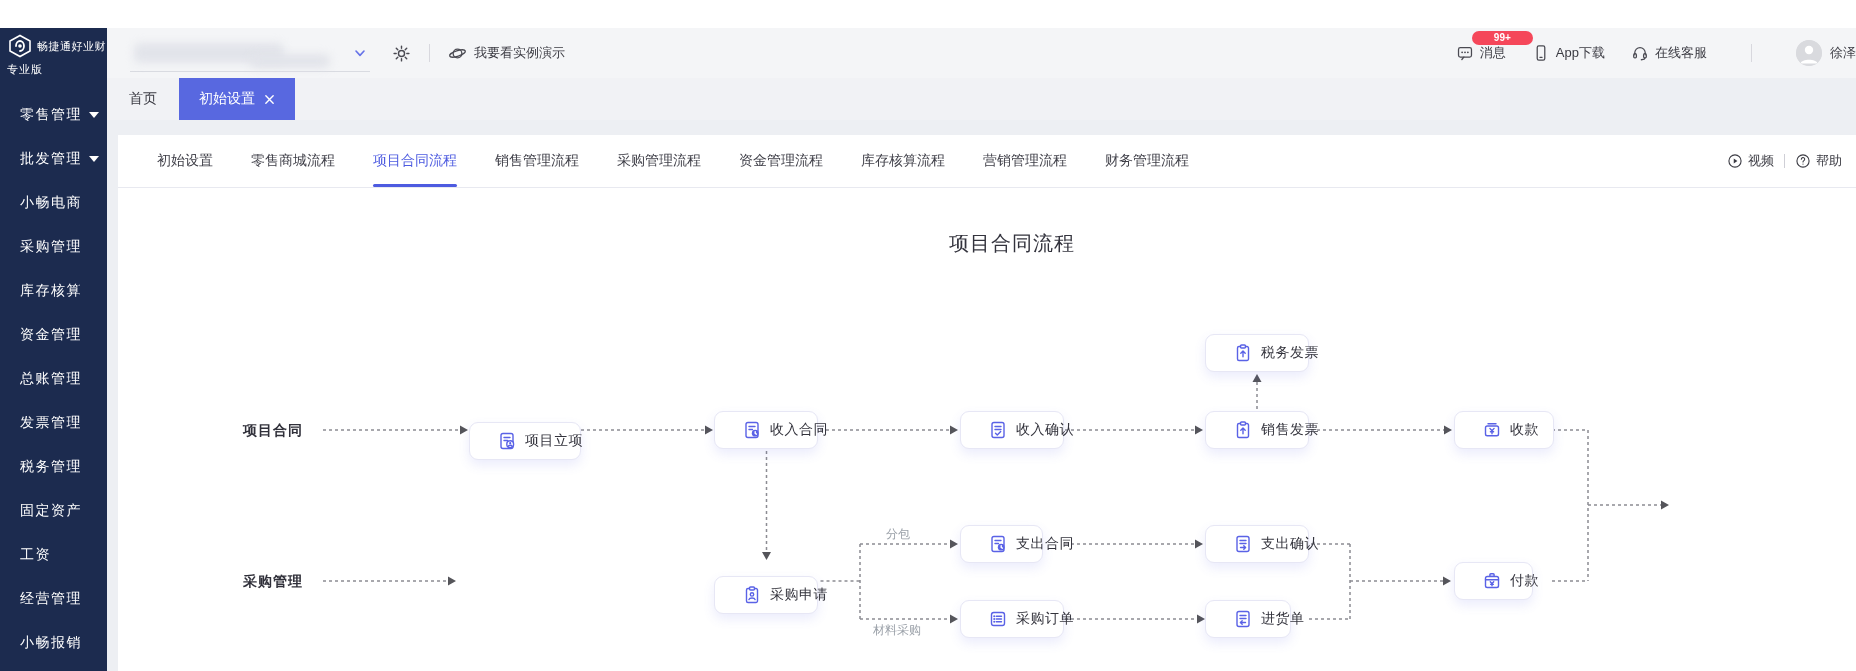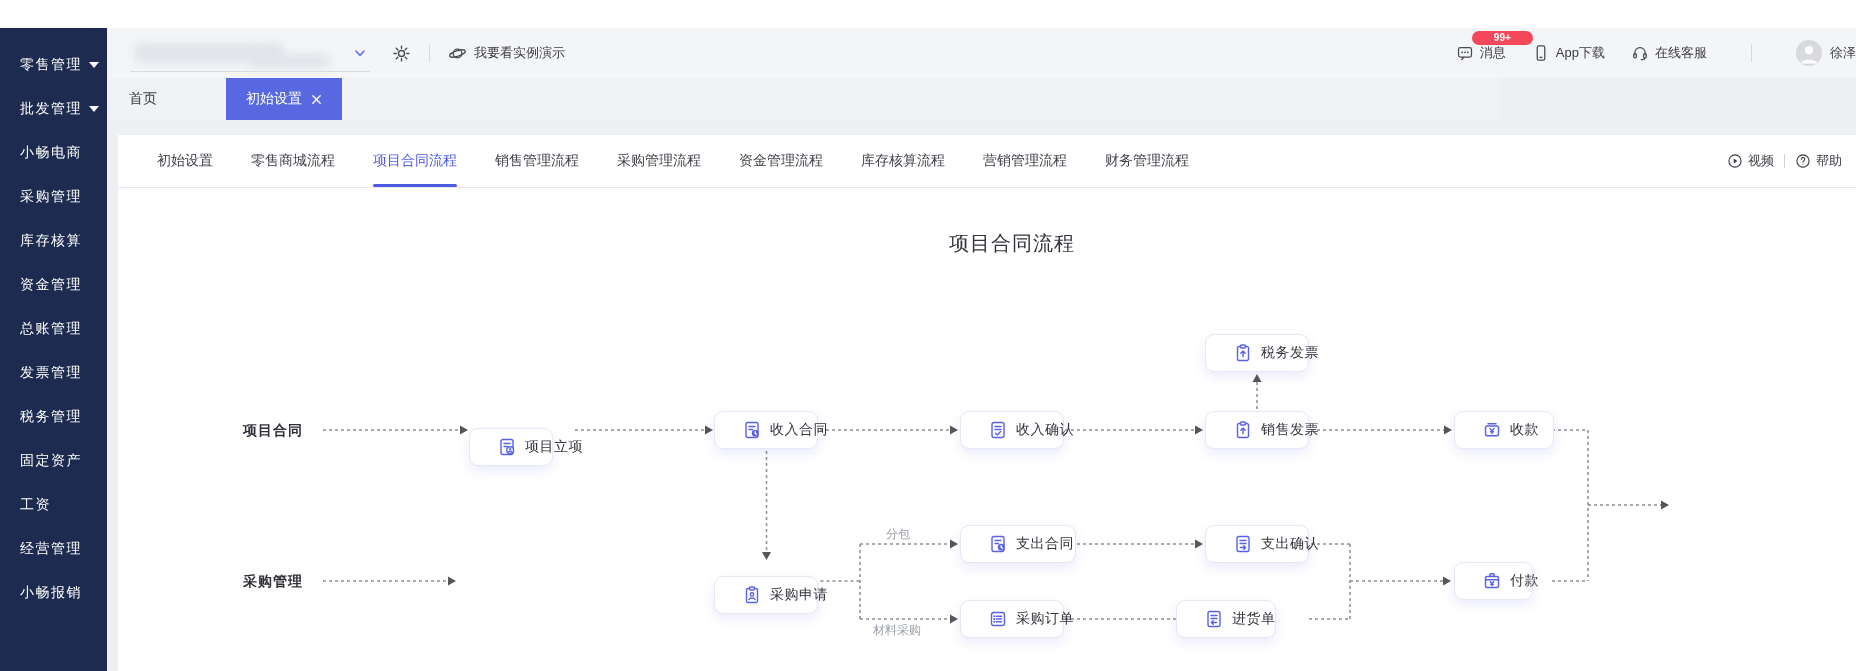--- a/index.html
+++ b/index.html
@@ -39,21 +39,21 @@
   #header-right { margin-left:auto; display:flex; align-items:center; gap:26px; padding-right:0; }
   .hr-item { display:flex; align-items:center; gap:6px; font-size:13px; cursor:pointer; position:relative; }
   #msg-badge { position:absolute; top:-13px; left:16px; background:#f5475a; color:#fff;
     font-size:10px; font-weight:bold; border-radius:9px; padding:2px 22px; line-height:1; }
   #user-wrap { display:flex; align-items:center; gap:8px; }
   #avatar { width:26px; height:26px; border-radius:50%; background:#d9dade; overflow:hidden; }
   #username { font-size:13px; white-space:nowrap; }
 
   
   #tabrow { left:107px; top:78px; width:1393px; height:42px; background:#f1f2f5;
-    display:flex; align-items:stretch;gap:47px; }
+    display:flex; align-items:stretch; }
   #tab-home { display:flex; align-items:center; padding:0 22px; font-size:14px; color:#3b3b43; cursor:pointer; }
   #tab-active { display:flex; align-items:center; gap:9px; padding:0 20px; background:#5868e0;
     color:#fff; font-size:14px; cursor:pointer; }
   #tab-close { display:flex; cursor:pointer; }
 
   
   #panel { left:118px; top:135px; width:1738px; height:536px; background:#ffffff; }
   #subnav { height:53px; border-bottom:1px solid #e8e9f0; display:flex; align-items:center;
     padding-left:39px; }
   .snav-item { font-size:14px; color:#3f3f48; margin-right:38px; cursor:pointer;
@@ -84,20 +84,33 @@
   .nicon { width:20px; height:20px; flex:0 0 auto; display:flex; }
   .nicon svg { stroke:#5a62e6; fill:none; stroke-width:1.4; stroke-linecap:round; stroke-linejoin:round; }
   svg.deco { display:block; }
 </style>
 </head>
 <body>
 
 <div id="top-strip" class="abs"></div>
 
 <div id="sidebar" class="abs">
+  <div id="logo-block">
+    <div id="logo-row">
+      <span id="logo-mark">
+        <svg class="deco" width="26" height="26" viewBox="0 0 26 26">
+          <path d="M13 2.5 L23 8 V18 L13 23.5 L3 18 V8 Z" fill="none" stroke="#fff" stroke-width="1.6"></path>
+          <path d="M9 13c0-3 2-5 4-5s4 2 4 5-2 5-4 5" fill="none" stroke="#fff" stroke-width="1.8" stroke-linecap="round"></path>
+          <circle cx="13" cy="13" r="1.8" fill="#fff"></circle>
+        </svg>
+      </span>
+      <span id="brand-name">畅捷通好业财</span>
+    </div>
+    <div id="edition">专业版</div>
+  </div>
   <div id="side-menu">
     <div class="side-item">
         <span>零售管理</span>
         <span class="caret"></span>
       </div>
     <div class="side-item">
         <span>批发管理</span>
         <span class="caret"></span>
       </div>
     <div class="side-item">
@@ -272,21 +285,21 @@
                M1087 431 l-8 -4.5 v9 z M1333 393 l-8 -4.5 v9 z M1551 317 l-8 -4.5 v9 z
                M1139 186 l-4.5 8 h9 z M648.5 372 l-4.5 -8 h9 z" fill="#55555a" stroke="none"></path>
     </svg>
 
     <div id="flow-title">项目合同流程</div>
     <div id="lane-1" class="lane-label">项目合同</div>
     <div id="lane-2" class="lane-label">采购管理</div>
     <div id="edge-label-sub" class="edge-label">分包</div>
     <div id="edge-label-mat" class="edge-label">材料采购</div>
 
-    <div class="fnode" style="left:351px;top:240px;width:84px">
+    <div class="fnode" style="left:351px;top:234px;width:112px">
       <span class="nicon">
         <svg class="deco" width="20" height="20" viewBox="0 0 20 20">
           <rect x="4" y="2.5" width="12" height="15" rx="2"></rect>
             <path d="M7 6.5h6M7 9.5h3.5"></path>
           <circle cx="13.2" cy="13.2" r="3.4" fill="#fff"></circle>
           <circle cx="13.2" cy="12.2" r="1.1" fill="#5a62e6" stroke="none"></circle>
           <path d="M11.3 15.2c.4-1.3 3.4-1.3 3.8 0"></path>
         </svg>
       </span>
       <span class="nlabel">项目立项</span>
@@ -338,21 +351,21 @@
         <svg class="deco" width="20" height="20" viewBox="0 0 20 20">
           <path d="M7.5 3.5H6a1.5 1.5 0 0 0-1.5 1.5v11A1.5 1.5 0 0 0 6 17.5h8a1.5 1.5 0 0 0 1.5-1.5V5A1.5 1.5 0 0 0 14 3.5h-1.5"></path>
           <rect x="7.5" y="2" width="5" height="3" rx="1"></rect>
           <path d="M10 13.8V8.3M10 8l-2.2 2.2M10 8l2.2 2.2"></path>
         </svg>
       </span>
       <span class="nlabel">税务发票</span>
     </div>
 
 
-    <div class="fnode" style="left:842px;top:337px;width:116px">
+    <div class="fnode" style="left:842px;top:337px;width:83px">
       <span class="nicon">
         <svg class="deco" width="20" height="20" viewBox="0 0 20 20">
           <rect x="4" y="2.5" width="12" height="15" rx="2"></rect>
             <path d="M7 6.5h6M7 9.5h3.5"></path>
           <circle cx="13.2" cy="13.2" r="3.4" fill="#5a62e6" stroke="none"></circle>
           <path d="M13.2 11.6v1.8l1.2.8" stroke="#fff"></path>
         </svg>
       </span>
       <span class="nlabel">支出合同</span>
     </div>
@@ -393,21 +406,21 @@
     <div class="fnode" style="left:842px;top:412px;width:104px">
       <span class="nicon">
         <svg class="deco" width="20" height="20" viewBox="0 0 20 20">
           <rect x="3.5" y="3.5" width="13" height="13" rx="2.2"></rect>
           <path d="M8.2 7.2h5.3M8.2 10h5.3M8.2 12.8h5.3"></path>
           <path d="M6.2 7.2h.01M6.2 10h.01M6.2 12.8h.01" stroke-width="2"></path>
         </svg>
       </span>
       <span class="nlabel">采购订单</span>
     </div>
-    <div class="fnode" style="left:1058px;top:412px;width:100px">
+    <div class="fnode" style="left:1087px;top:412px;width:86px">
       <span class="nicon">
         <svg class="deco" width="20" height="20" viewBox="0 0 20 20">
           <rect x="4" y="2.5" width="12" height="15" rx="2"></rect>
             <path d="M7 6.5h6M7 9.5h6"></path>
           <path d="M12.5 13.5h-5M9.2 11.7l-1.8 1.8 1.8 1.8"></path>
         </svg>
       </span>
       <span class="nlabel">进货单</span>
     </div>
   </div>

